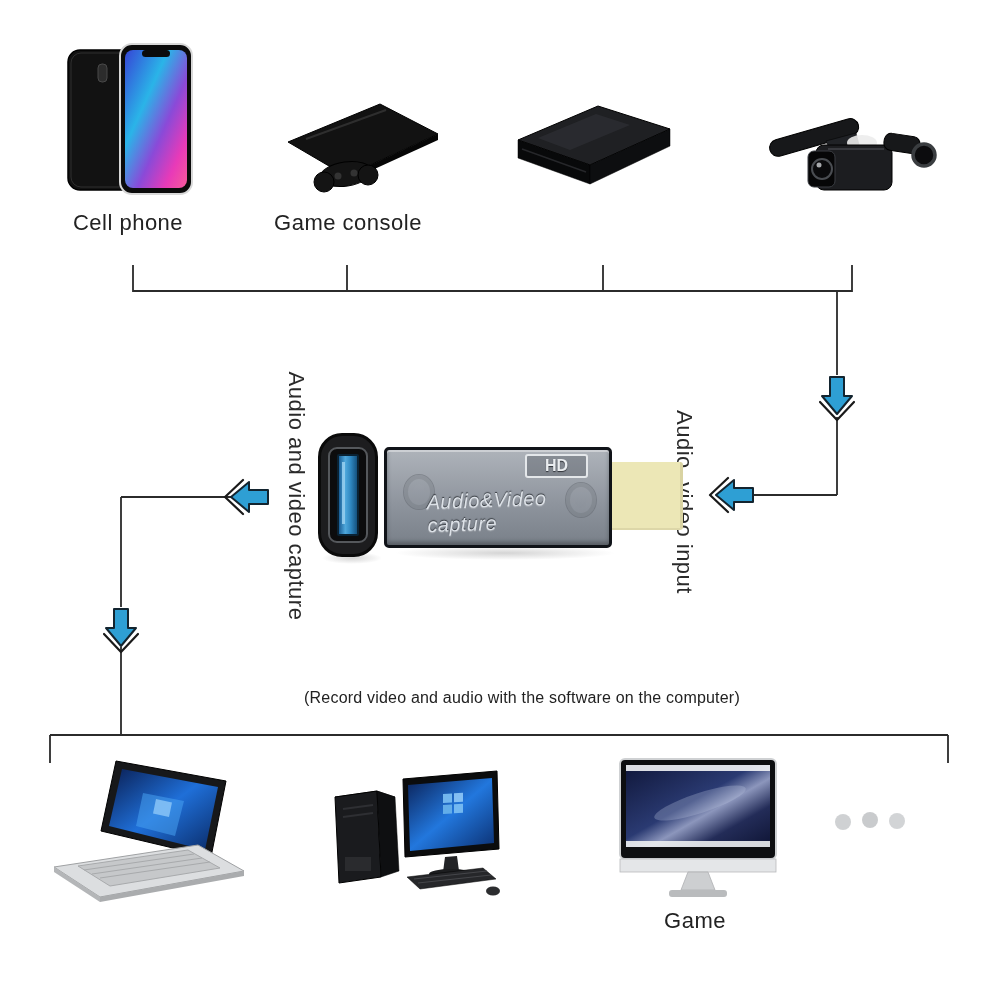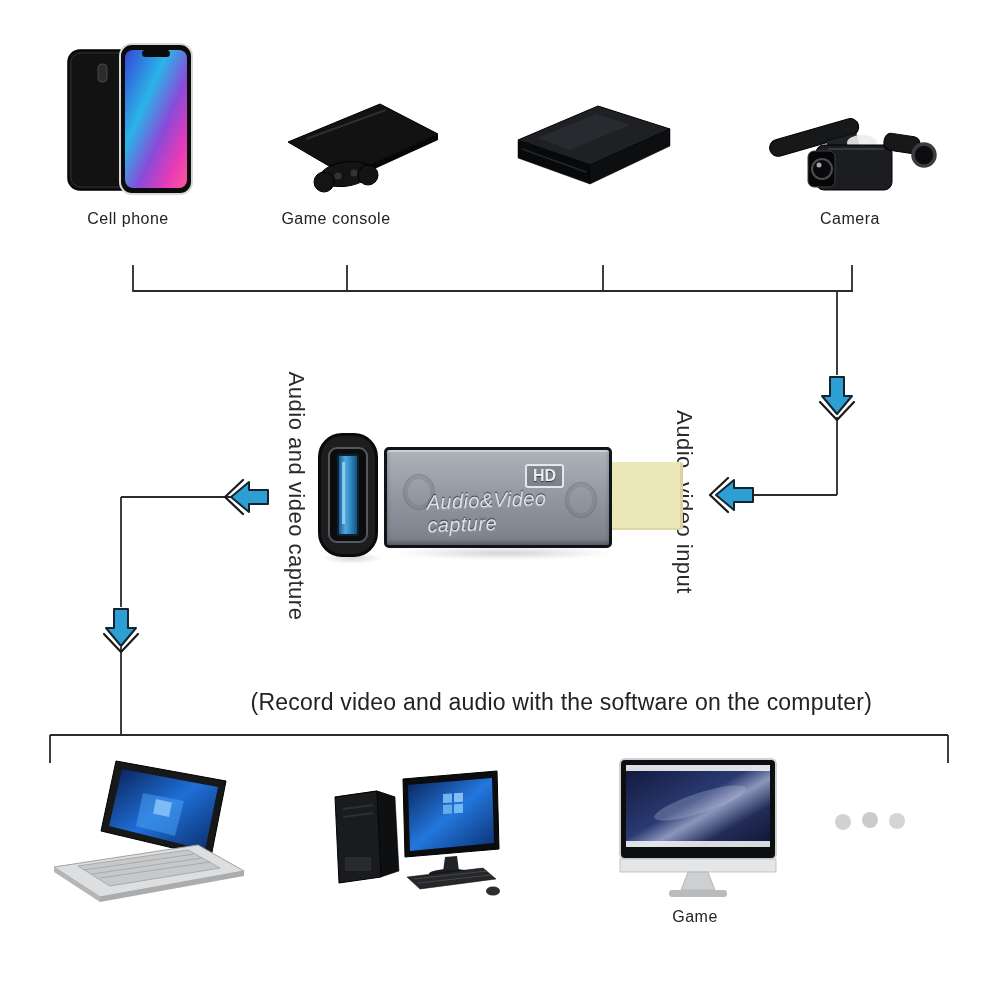--- a/index.html
+++ b/index.html
@@ -1,23 +1,23 @@
 <!DOCTYPE html>
 <html style="--arrow_blue: #2e9fd4; --line_color: #2b2b2b; --hdmi_tab: #ece7b6; --device_gray: #8f959e;"><head>
 <meta charset="utf-8">
 <style>
   html,body{margin:0;padding:0;background:#ffffff;}
   #canvas{position:relative;width:1000px;height:1000px;background:#ffffff;overflow:hidden;
           font-family:"Liberation Sans", sans-serif;color:#1e1e1e;}
   .abs{position:absolute;}
-  .dev-label{position:absolute;text-align:center;font-size:16px;letter-spacing:.5px;color:#222;}
+  .dev-label{position:absolute;text-align:center;font-size:22px;letter-spacing:.5px;color:#222;}
   .vlabel{position:absolute;text-align:center;font-size:22px;color:#2a2a2a;letter-spacing:.5px;
           transform:rotate(90deg);}
-  #caption{position:absolute;left:172px;top:689px;width:700px;text-align:right;
-           font-size:23px;color:#222;letter-spacing:.2px;}
+  #caption{position:absolute;left:172px;top:689px;width:700px;text-align:center;
+           font-size:16px;color:#222;letter-spacing:.2px;}
   
   #wires{position:absolute;left:0;top:0;width:1000px;height:1000px;pointer-events:none;}
   .wire{stroke:var(--line_color,#2b2b2b);stroke-width:1.8;fill:none;}
   .arrow{fill:var(--arrow_blue,#2e9fd4);stroke:#13242f;stroke-width:2;stroke-linejoin:round;}
   .arrow-chev{fill:none;stroke:#1a1a1a;stroke-width:2.2;stroke-linecap:round;stroke-linejoin:round;}
   
   #usb-end{position:absolute;left:318px;top:433px;width:60px;height:124px;border:3px solid #0a0a0a;
            border-radius:24px;background:#1d1d1f;box-sizing:border-box;z-index:2;}
   #usb-end .inner{position:absolute;left:7px;top:11px;right:7px;bottom:11px;border:2px solid #55585c;
            border-radius:9px;background:#0c0c0d;}
@@ -25,22 +25,22 @@
            background:linear-gradient(90deg,#1a5d94,#4fa8dc 35%,#2f87c0 65%,#15527f);
            border:2px solid #0a2233;border-radius:2px;}
   #usb-port:after{content:"";position:absolute;left:3px;top:6px;width:3px;height:62px;background:#9fd4f2;opacity:.8;}
   #card-body{position:absolute;left:384px;top:447px;width:228px;height:101px;box-sizing:border-box;
            border:3px solid #101318;border-radius:5px;z-index:2;
            background:linear-gradient(180deg,#aeb3ba,var(--device_gray,#8f959e) 55%,#798089);
            box-shadow:inset 0 2px 0 rgba(255,255,255,.4), inset 0 -3px 4px rgba(20,22,26,.35);}
   #card-text{position:absolute;left:40px;top:38px;font-size:20px;font-style:italic;color:#dde2e8;
            letter-spacing:.4px;transform:rotate(-2deg);
            text-shadow:0 -1px 1px rgba(40,44,50,.95), 0 1px 1px rgba(255,255,255,.25);}
-  #hd-badge{position:absolute;left:138px;top:14px;border:2px solid #e4e7ea;border-radius:3px;
-           color:#eaedf0;font-weight:bold;font-size:16px;padding:1px 6px;background:rgba(70,75,82,.35);
+  #hd-badge{position:absolute;left:138px;top:4px;border:2px solid #e4e7ea;border-radius:3px;
+           color:#eaedf0;font-weight:bold;font-size:16px;padding:1px 18px;background:rgba(70,75,82,.35);
            text-shadow:0 1px 1px #2e3238;}
   .swirl{position:absolute;width:30px;height:34px;border-radius:50%;opacity:.4;
          border:1px solid #565b62;box-shadow:inset 0 0 0 4px rgba(90,95,102,.5), inset 0 0 0 9px rgba(150,155,162,.4);}
   #hdmi-tab{position:absolute;left:610px;top:462px;width:70px;height:66px;z-index:1;
          background:var(--hdmi_tab,#ece7b6);border-right:3px solid #d9d3a2;border-bottom:2px solid #ddd7a8;
          border-radius:0 3px 3px 0;}
   .soft-shadow{position:absolute;border-radius:50%;background:radial-gradient(closest-side,rgba(60,60,60,.22),rgba(60,60,60,0));}
   .dot{position:absolute;width:16px;height:16px;border-radius:50%;background:#c3c5c8;}
 </style>
 </head>
@@ -99,21 +99,21 @@
     <polygon points="88,86 180,44 180,50 88,92" fill="#060606"></polygon>
     <line x1="48" y1="49" x2="128" y2="20" stroke="#3a3a3a" stroke-width="2" opacity=".7"></line>
     <g>
       <ellipse cx="88" cy="84" rx="26" ry="12" fill="#141414" stroke="#000" transform="rotate(-8 88 84)"></ellipse>
       <circle cx="66" cy="92" r="10" fill="#141414" stroke="#000"></circle>
       <circle cx="110" cy="85" r="10" fill="#141414" stroke="#000"></circle>
       <circle cx="80" cy="86" r="3.5" fill="#333"></circle>
       <circle cx="96" cy="83" r="3.5" fill="#333"></circle>
     </g>
   </svg>
-  <div class="dev-label" style="left:246px;top:210px;width:180px">Game console</div>
+  <div class="dev-label" style="left:258px;top:210px;width:180px">Game console</div>
 
   <svg class="abs" style="left:508px;top:93px" width="170" height="105" viewBox="0 0 170 105">
     <polygon points="10,47 90,13 162,36 82,72" fill="#1f2023" stroke="#000"></polygon>
     <polygon points="30,45 88,21 122,32 62,57" fill="#2c2d31" opacity=".85"></polygon>
     <polygon points="10,47 82,72 82,91 10,65" fill="#08090a" stroke="#000" stroke-width=".5"></polygon>
     <polygon points="82,72 162,36 162,53 82,91" fill="#0d0e10" stroke="#000" stroke-width=".5"></polygon>
     <line x1="14" y1="56" x2="78" y2="79" stroke="#26272a" stroke-width="1.5"></line>
   </svg>
 
   <svg class="abs" style="left:758px;top:93px" width="180" height="115" viewBox="0 0 180 115">
@@ -121,21 +121,20 @@
     <polygon points="68,48 98,40 104,62 76,68" fill="#202226" stroke="#000" stroke-width=".5"></polygon>
     <ellipse cx="104" cy="50" rx="15" ry="8" fill="#ececec" opacity=".9"></ellipse>
     <rect x="58" y="52" width="76" height="45" rx="8" fill="#1c1d20" stroke="#000"></rect>
     <rect x="50" y="58" width="27" height="36" rx="6" fill="#060607" stroke="#3a3d42"></rect>
     <circle cx="64" cy="76" r="10" fill="#0a0a0c" stroke="#4a4d52" stroke-width="2"></circle>
     <circle cx="61" cy="72" r="2.5" fill="#cfd2d6" opacity=".8"></circle>
     <rect x="126" y="42" width="36" height="17" rx="7" fill="#17181a" stroke="#000" transform="rotate(9 144 50)"></rect>
     <circle cx="166" cy="62" r="11" fill="#0c0c0e" stroke="#3a3d40" stroke-width="3.5"></circle>
     <line x1="70" y1="56" x2="126" y2="56" stroke="#44464b" stroke-width="2" opacity=".7"></line>
   </svg>
-  <div class="dev-label" style="left:770px;top:210px;width:160px">Camera</div>
 
   <div class="vlabel" style="left:161px;top:482px;width:270px;height:28px;line-height:28px">Audio and video capture</div>
   <div class="vlabel" style="left:569px;top:488px;width:230px;height:28px;line-height:28px">Audio, video input</div>
 
   <div class="soft-shadow" style="left:322px;top:552px;width:60px;height:12px"></div>
   <div class="soft-shadow" style="left:395px;top:546px;width:220px;height:14px"></div>
 
   <div id="hdmi-tab"></div>
 
   <div id="usb-end">

